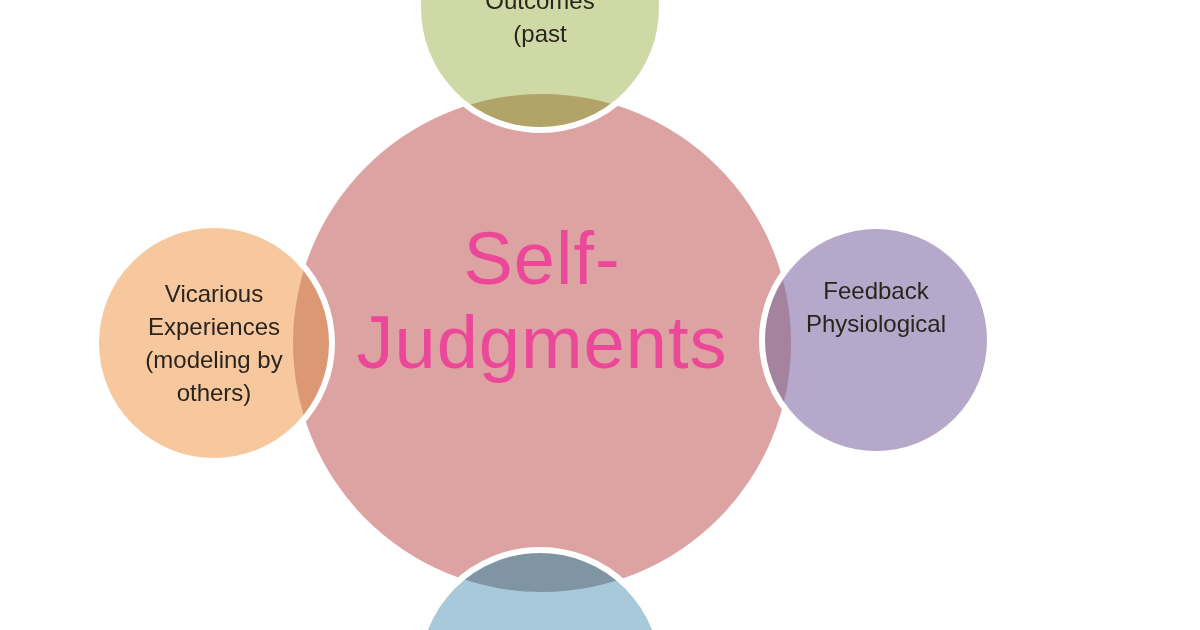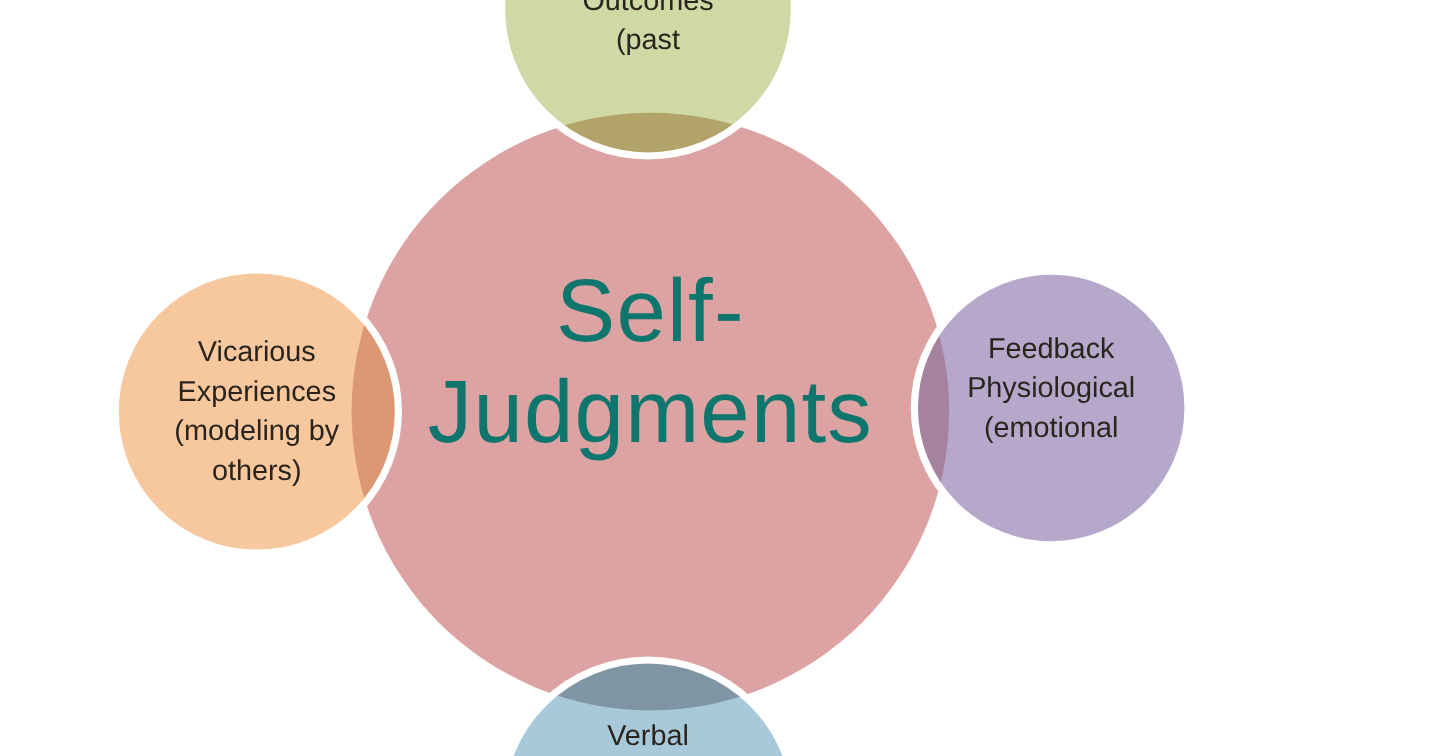--- a/index.html
+++ b/index.html
@@ -30,21 +30,21 @@
     letter-spacing: 0px;
     white-space: nowrap;
   }
   .label div { white-space: nowrap; }
   .center-label {
     left: 302px;
     top: 217px;
     width: 480px;
     font-size: 74px;
     line-height: 84px;
-    color: #0f766e;
+    color: #ec4899;
     letter-spacing: 1px;
   }
   .outcomes-label    { left: 410px; top: -16px;  width: 260px; }
   .vicarious-label   { left: 104px; top: 277px;  width: 220px; }
   .physiological-label{ left: 776px; top: 274px; width: 200px; }
   .verbal-label      { left: 440px; top: 597px;  width: 200px; }
 </style>
 </head>
 <body>
 
@@ -98,20 +98,16 @@
   <div class="label vicarious-label">
     <div>Vicarious</div>
     <div>Experiences</div>
     <div>(modeling by</div>
     <div>others)</div>
   </div>
 
   <div class="label physiological-label">
     <div>Feedback</div>
     <div>Physiological</div>
-    <div>(emotional</div>
   </div>
 
-  <div class="label verbal-label">
-    <div>Verbal</div>
-  </div>
 
 </div>
 
 </body></html>

